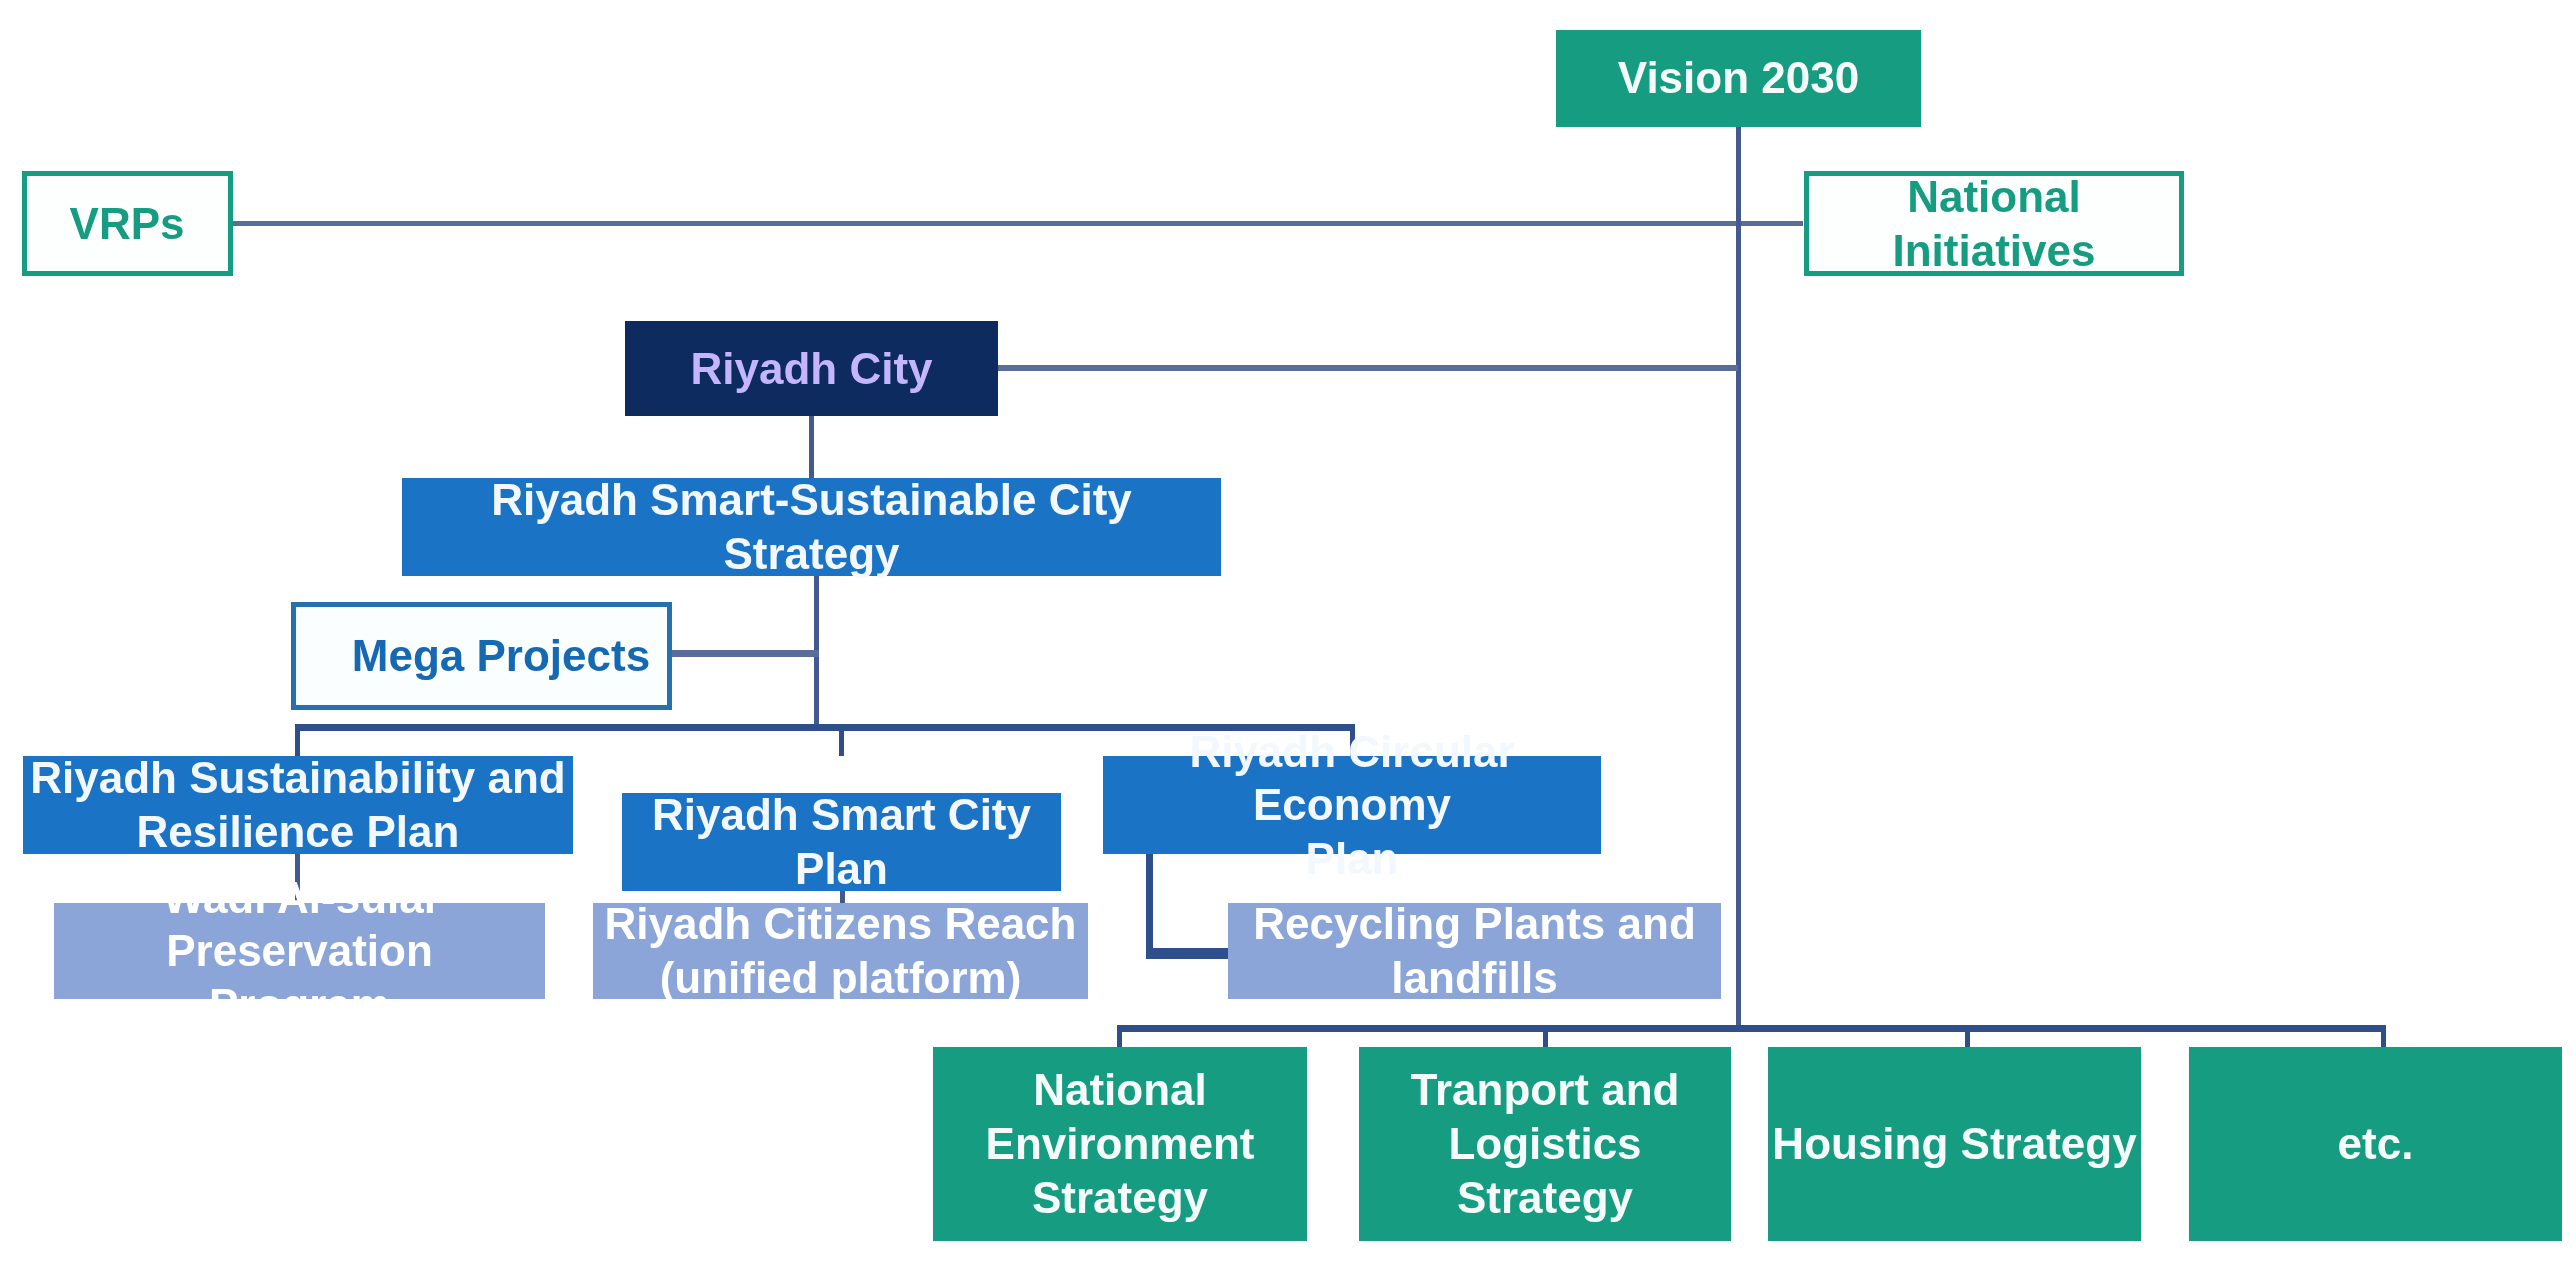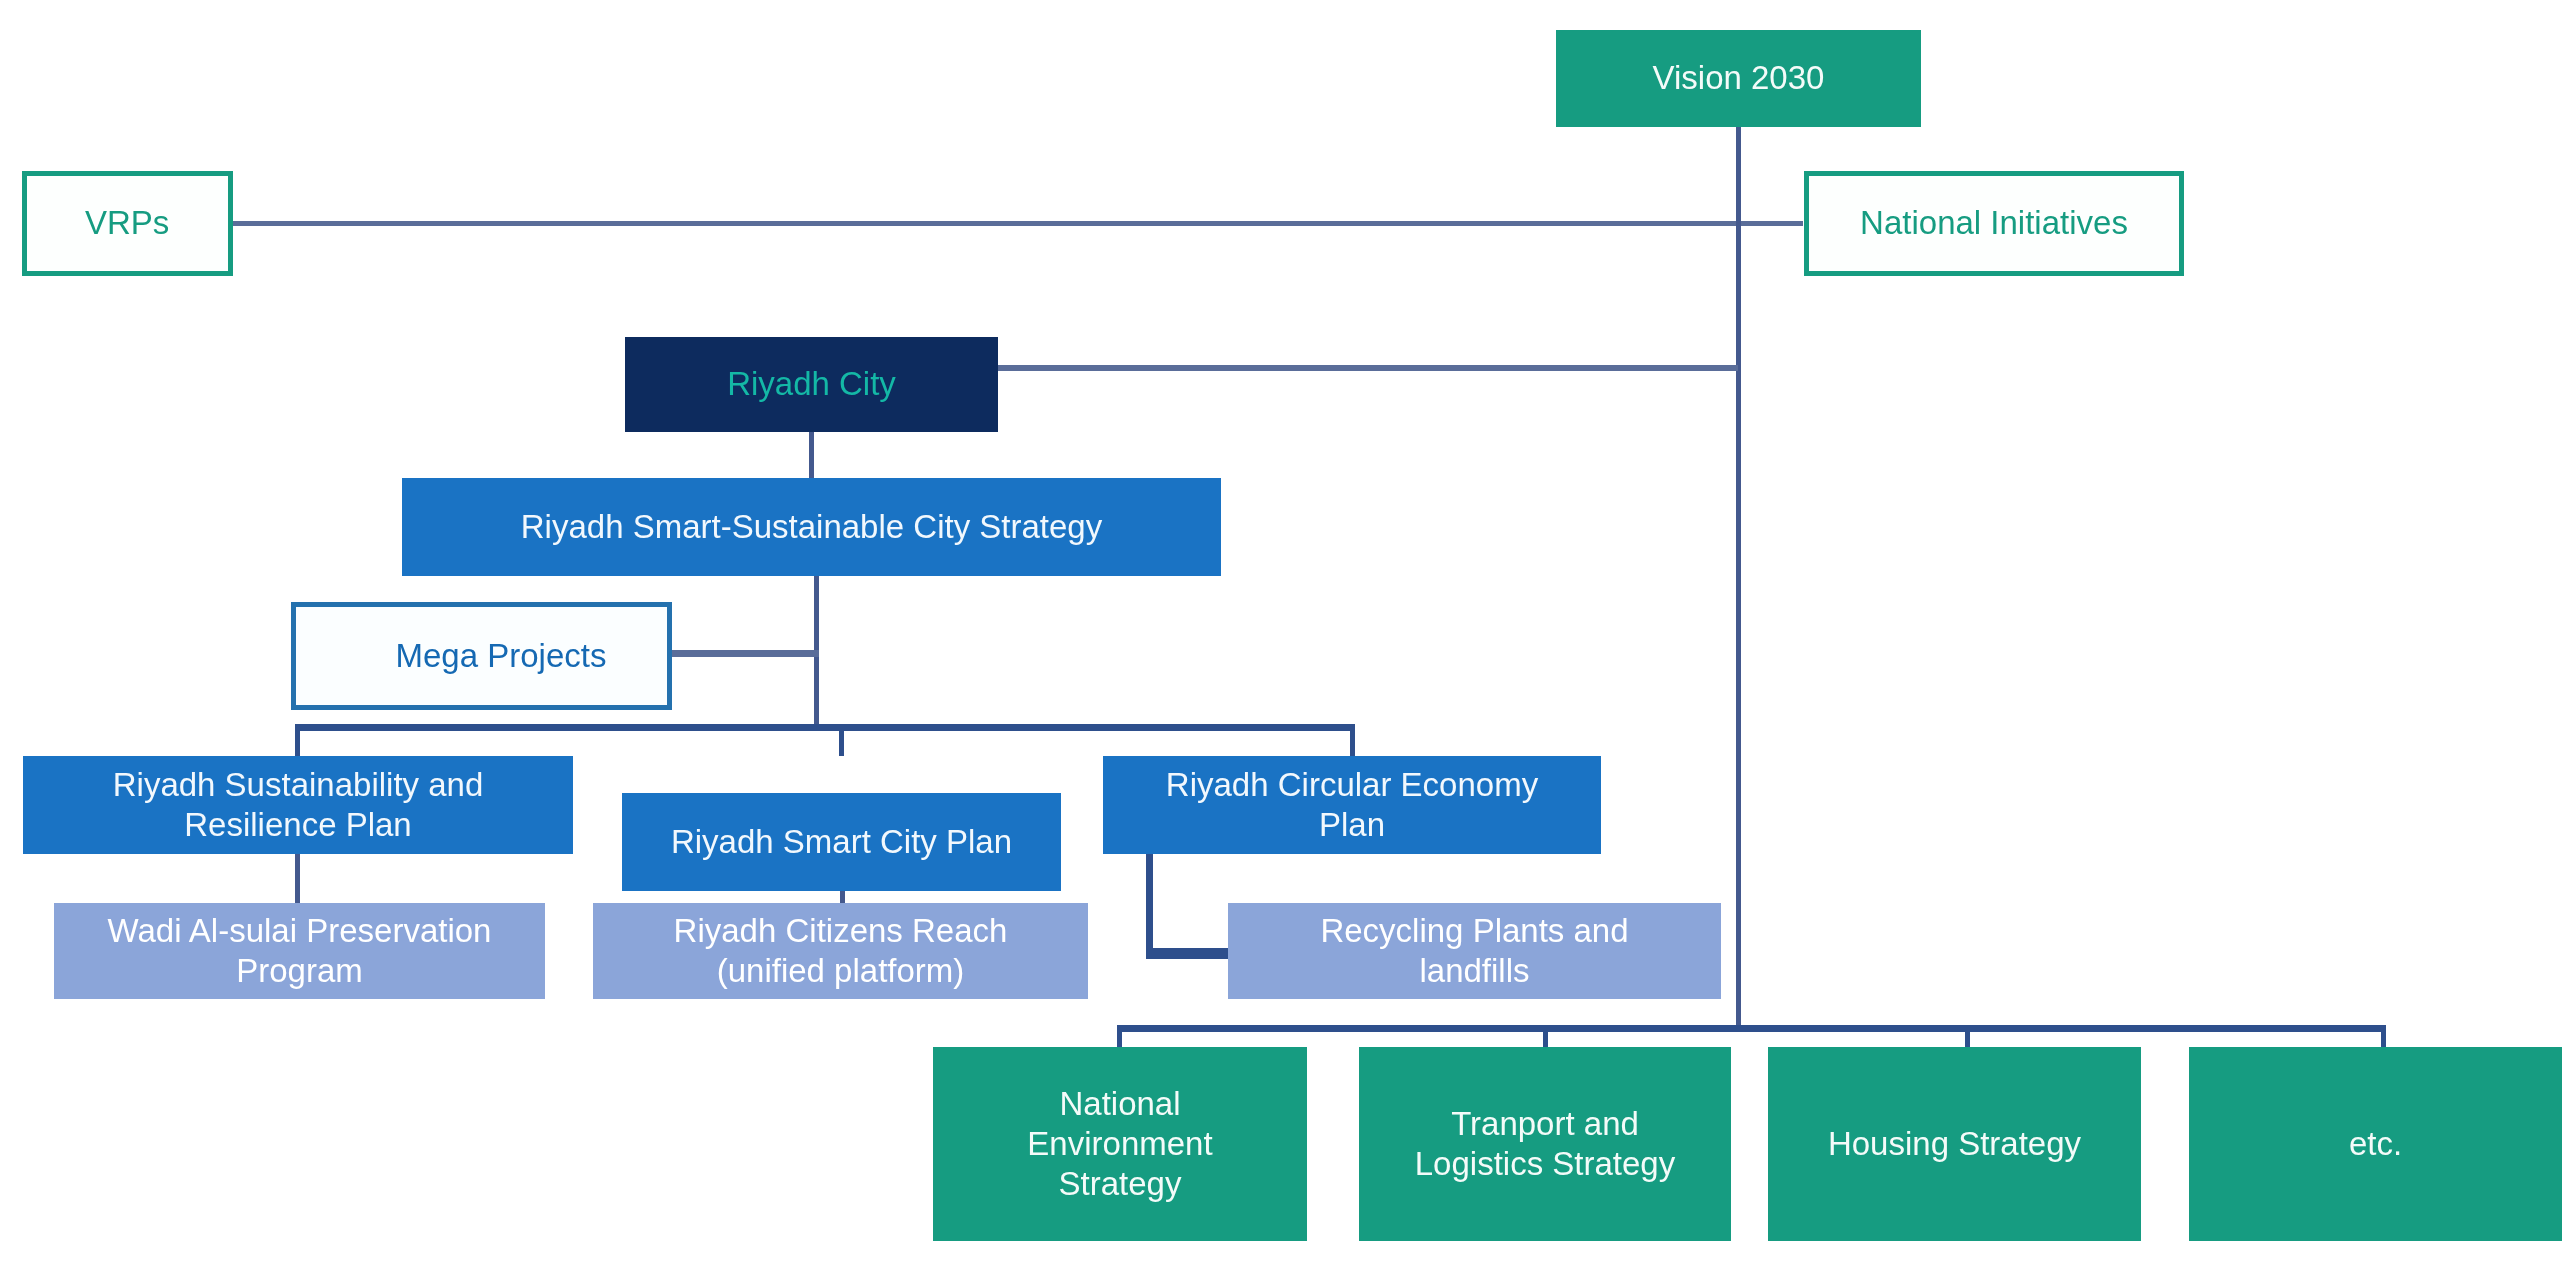--- a/index.html
+++ b/index.html
@@ -4,24 +4,24 @@
 <style>
   html,body{margin:0;padding:0;background:#ffffff;}
   body{width:2576px;height:1264px;position:relative;overflow:hidden;
        font-family:"Liberation Sans",sans-serif;}
   .canvas{position:absolute;left:0;top:0;width:2576px;height:1264px;background:#ffffff;}
   .conn{position:absolute;z-index:1;}
   .conn.slate{background:#5a6d99;}
   .conn.mid{background:#44598e;}
   .conn.dark{background:#2e4f8c;}
   .node{position:absolute;z-index:2;display:flex;align-items:center;justify-content:center;
-        text-align:center;font-weight:normal;font-size:33px;line-height:1.22;
+        text-align:center;font-weight:bold;font-size:44px;line-height:1.22;
         white-space:pre-line;box-sizing:border-box;}
   .teal{background:#169c81;color:#f4fbf9;}
-  .navy{background:#0d2b5e;color:#14b8a6;margin-top:16px;}
+  .navy{background:#0d2b5e;color:#c4b5fd;}
   .blue{background:#1a73c4;color:#f2f8fd;}
   .peri{background:#8ba5d9;color:#ffffff;}
   .outline-teal{background:#fdfffe;border:5.9px solid #169c81;color:#169c81;}
   .outline-blue{background:#fbfeff;border:5.9px solid #2471ae;color:#1569b3;}
 </style>
 </head>
 <body>
 
 <div class="canvas">
 

